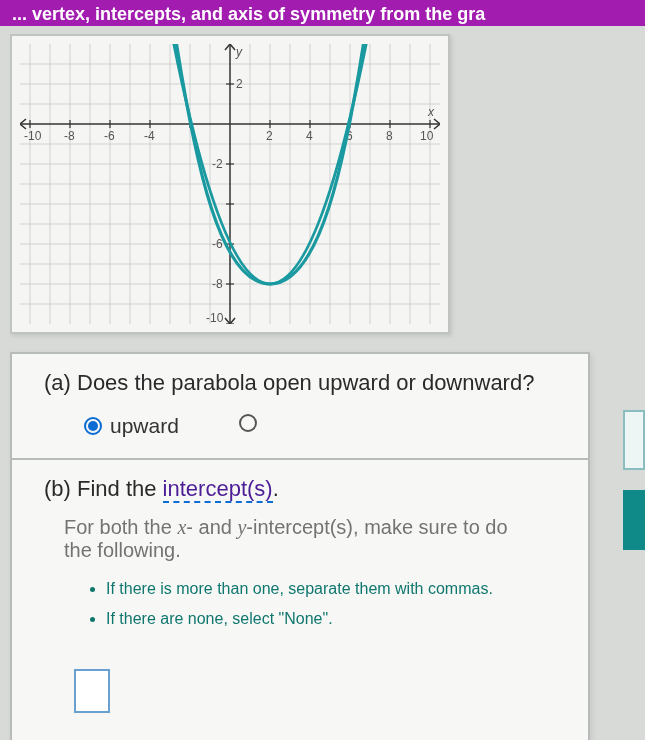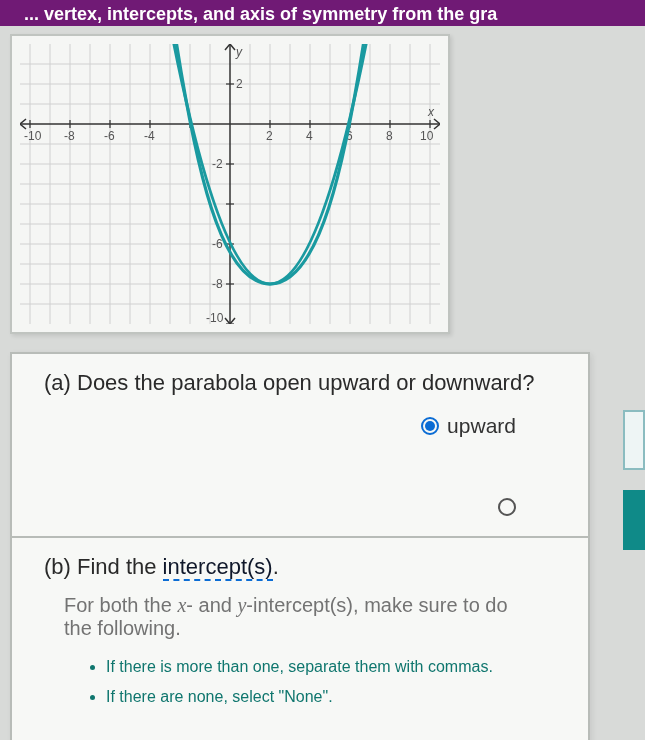--- a/index.html
+++ b/index.html
@@ -5,23 +5,23 @@
     * { box-sizing: border-box; margin: 0; padding: 0; }
     body {
       font-family: Arial, Helvetica, sans-serif;
       background: #d8dad8;
       width: 645px;
       height: 740px;
       overflow: hidden;
       position: relative;
     }
     .header {
-      background: #701a75;
+      background: #a21caf;
       color: white;
-      padding: 4px 24px;
+      padding: 4px 12px;
       font-weight: bold;
       font-size: 18px;
       height: 26px;
       overflow: hidden;
       white-space: nowrap;
     }
     .content-wrap {
       padding: 8px 10px;
     }
     .graph-box {
@@ -47,22 +47,21 @@
     }
     .cell:last-child { border-bottom: none; }
     .q-text {
       font-size: 22px;
       color: #2a2a2a;
     }
     .radio-row {
       display: flex;
       gap: 60px;
       padding: 18px 40px 4px 40px;
-      align-items: flex-end;
-      flex-direction: column;
+      align-items: flex-start;
     }
     .radio-opt {
       display: flex;
       align-items: center;
       gap: 8px;
       font-size: 21px;
       color: #333;
       cursor: pointer;
     }
     .radio-circle {
@@ -75,21 +74,21 @@
       justify-content: center;
     }
     .radio-circle.selected { border-color: #0b6cd4; }
     .radio-dot {
       width: 10px;
       height: 10px;
       background: #0b6cd4;
       border-radius: 50%;
     }
     .link-term {
-      color: #0f172a;
+      color: #4c1d95;
       border-bottom: 2px dashed #0b6cd4;
       cursor: pointer;
     }
     .inner-pad { padding: 14px 20px; }
     .inner-text { font-size: 20px; color: #737373; margin-bottom: 16px; }
     ul.bullets { list-style: disc; padding-left: 42px; font-size: 16px; color: #0f766e; }
     ul.bullets li { margin-bottom: 8px; line-height: 1.35; }
     .italic { font-style: italic; font-family: 'Times New Roman', serif; }
     .intercept-row {
       display: flex;

